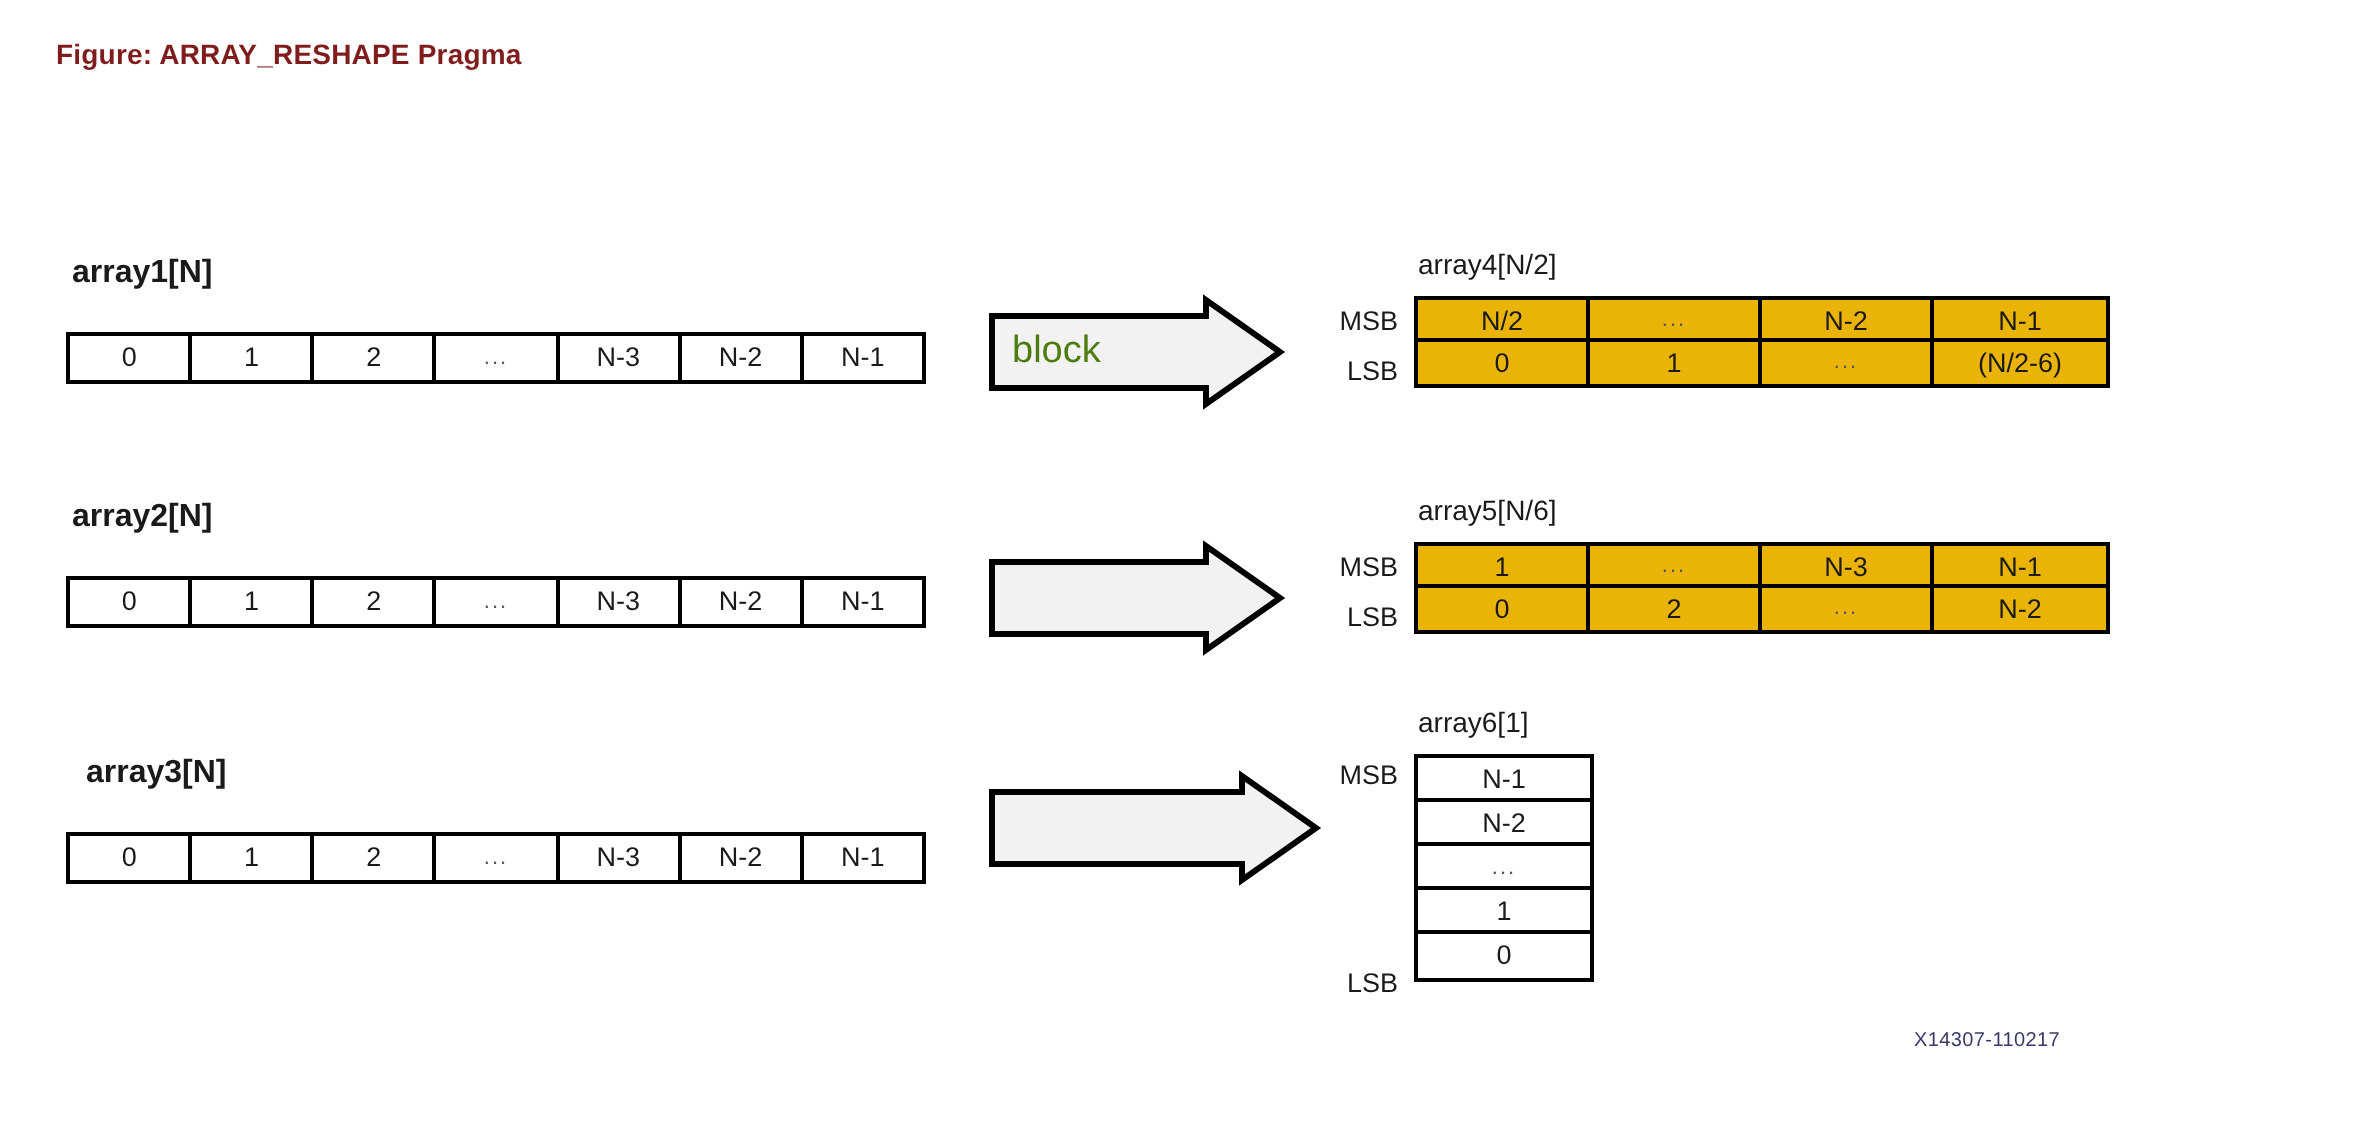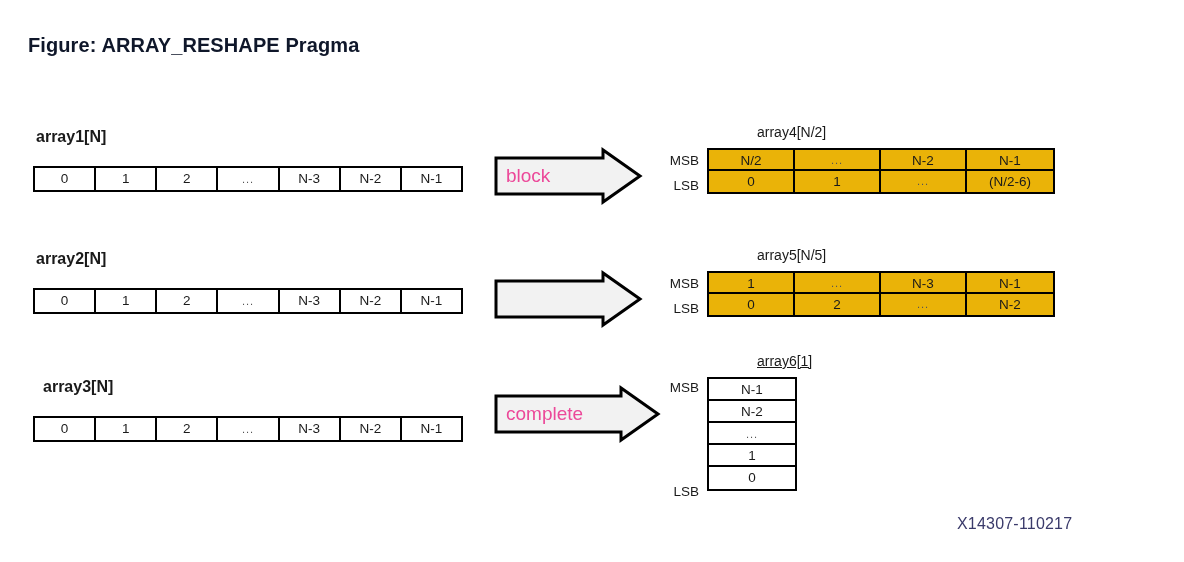--- a/index.html
+++ b/index.html
@@ -13,42 +13,41 @@
     position: relative;
     font-family: "Liberation Sans", sans-serif;
     color: #231f20;
     overflow: hidden;
   }
 
   
   .figure-title {
     position: absolute;
     left: 28px;
-    top: 34px;
-    font-size: 20px;
+    top: 19px;
+    font-size: 14px;
     font-weight: bold;
-    color: #0f172a;
+    color: #7f1d1d;
     letter-spacing: 0.1px;
     white-space: nowrap;
   }
 
   
   .arr-label {
     position: absolute;
     font-size: 16px;
     font-weight: bold;
     color: #1a1a1a;
     white-space: nowrap;
   }
   .arr-label-sm {
     position: absolute;
     font-size: 14px;
     color: #1a1a1a;
     white-space: nowrap;
-    margin-left: 48px;
   }
 
   
   .src-table {
     position: absolute;
     display: flex;
     border: 2px solid #000000;
     background: #ffffff;
     box-sizing: border-box;
   }
@@ -84,21 +83,21 @@
     left: 8px;
     top: 0;
     width: 96px;
     height: 58px;
     display: flex;
     align-items: center;
     justify-content: flex-start;
     padding-left: 5px;
     box-sizing: border-box;
     font-size: 19px;
-    color: #ec4899;
+    color: #4d7c0f;
     white-space: nowrap;
   }
   .arrow.wide { width: 168px; }
   .arrow.wide svg { width: 168px; }
   .arrow.wide .arrow-text { width: 118px; }
 
   
   .dst-block { position: absolute; }
   .dst-rowlabels {
     position: absolute;
@@ -181,21 +180,21 @@
     font-size: 13.5px;
     color: #1a1a1a;
     height: 22px;
     line-height: 22px;
     white-space: nowrap;
   }
 
   
   .figure-id {
     position: absolute;
-    font-size: 16px;
+    font-size: 10px;
     color: #3a3a6a;
     letter-spacing: 0.2px;
     white-space: nowrap;
   }
 </style>
 </head>
 <body>
 
 <div class="figure-title">Figure: ARRAY_RESHAPE Pragma</div>
 
@@ -252,21 +251,21 @@
   <div class="cell">N-2</div>
   <div class="cell">N-1</div>
 </div>
 
 <div class="arrow" style="left:493px; top:270px;">
   <svg viewBox="0 0 150 58" xmlns="http://www.w3.org/2000/svg">
     <polygon points="3,11 110,11 110,3 147,29 110,55 110,47 3,47" fill="#f2f2f2" stroke="#000000" stroke-width="3" stroke-linejoin="miter"></polygon>
   </svg>
 </div>
 
-<div class="arr-label-sm" style="left:709px; top:247px;">array5[N/5]</div>
+<div class="arr-label-sm" style="left:709px; top:247px;">array5[N/6]</div>
 
 <div class="dst-block" style="left:655px; top:271px;">
   <div class="dst-rowlabels">
     <div>MSB</div>
     <div>LSB</div>
   </div>
   <div class="dst-table">
     <div class="row">
       <div class="dcell">1</div>
       <div class="dcell ellipsis">...</div>
@@ -291,24 +290,23 @@
   <div class="cell ellipsis">...</div>
   <div class="cell">N-3</div>
   <div class="cell">N-2</div>
   <div class="cell">N-1</div>
 </div>
 
 <div class="arrow wide" style="left:493px; top:385px;">
   <svg viewBox="0 0 168 58" xmlns="http://www.w3.org/2000/svg">
     <polygon points="3,11 128,11 128,3 165,29 128,55 128,47 3,47" fill="#f2f2f2" stroke="#000000" stroke-width="3" stroke-linejoin="miter"></polygon>
   </svg>
-  <div class="arrow-text">complete</div>
-</div>
-
-<div class="arr-label-sm" style="left:709px; top:353px;text-decoration:underline;">array6[1]</div>
+</div>
+
+<div class="arr-label-sm" style="left:709px; top:353px;">array6[1]</div>
 
 <div class="vert-block" style="left:655px; top:377px;">
   <div class="vert-msb" style="top:0px;">MSB</div>
   <div class="vert-msb" style="top:104px;">LSB</div>
   <div class="vert-table">
     <div class="vcell">N-1</div>
     <div class="vcell">N-2</div>
     <div class="vcell ellipsis">...</div>
     <div class="vcell">1</div>
     <div class="vcell">0</div>

